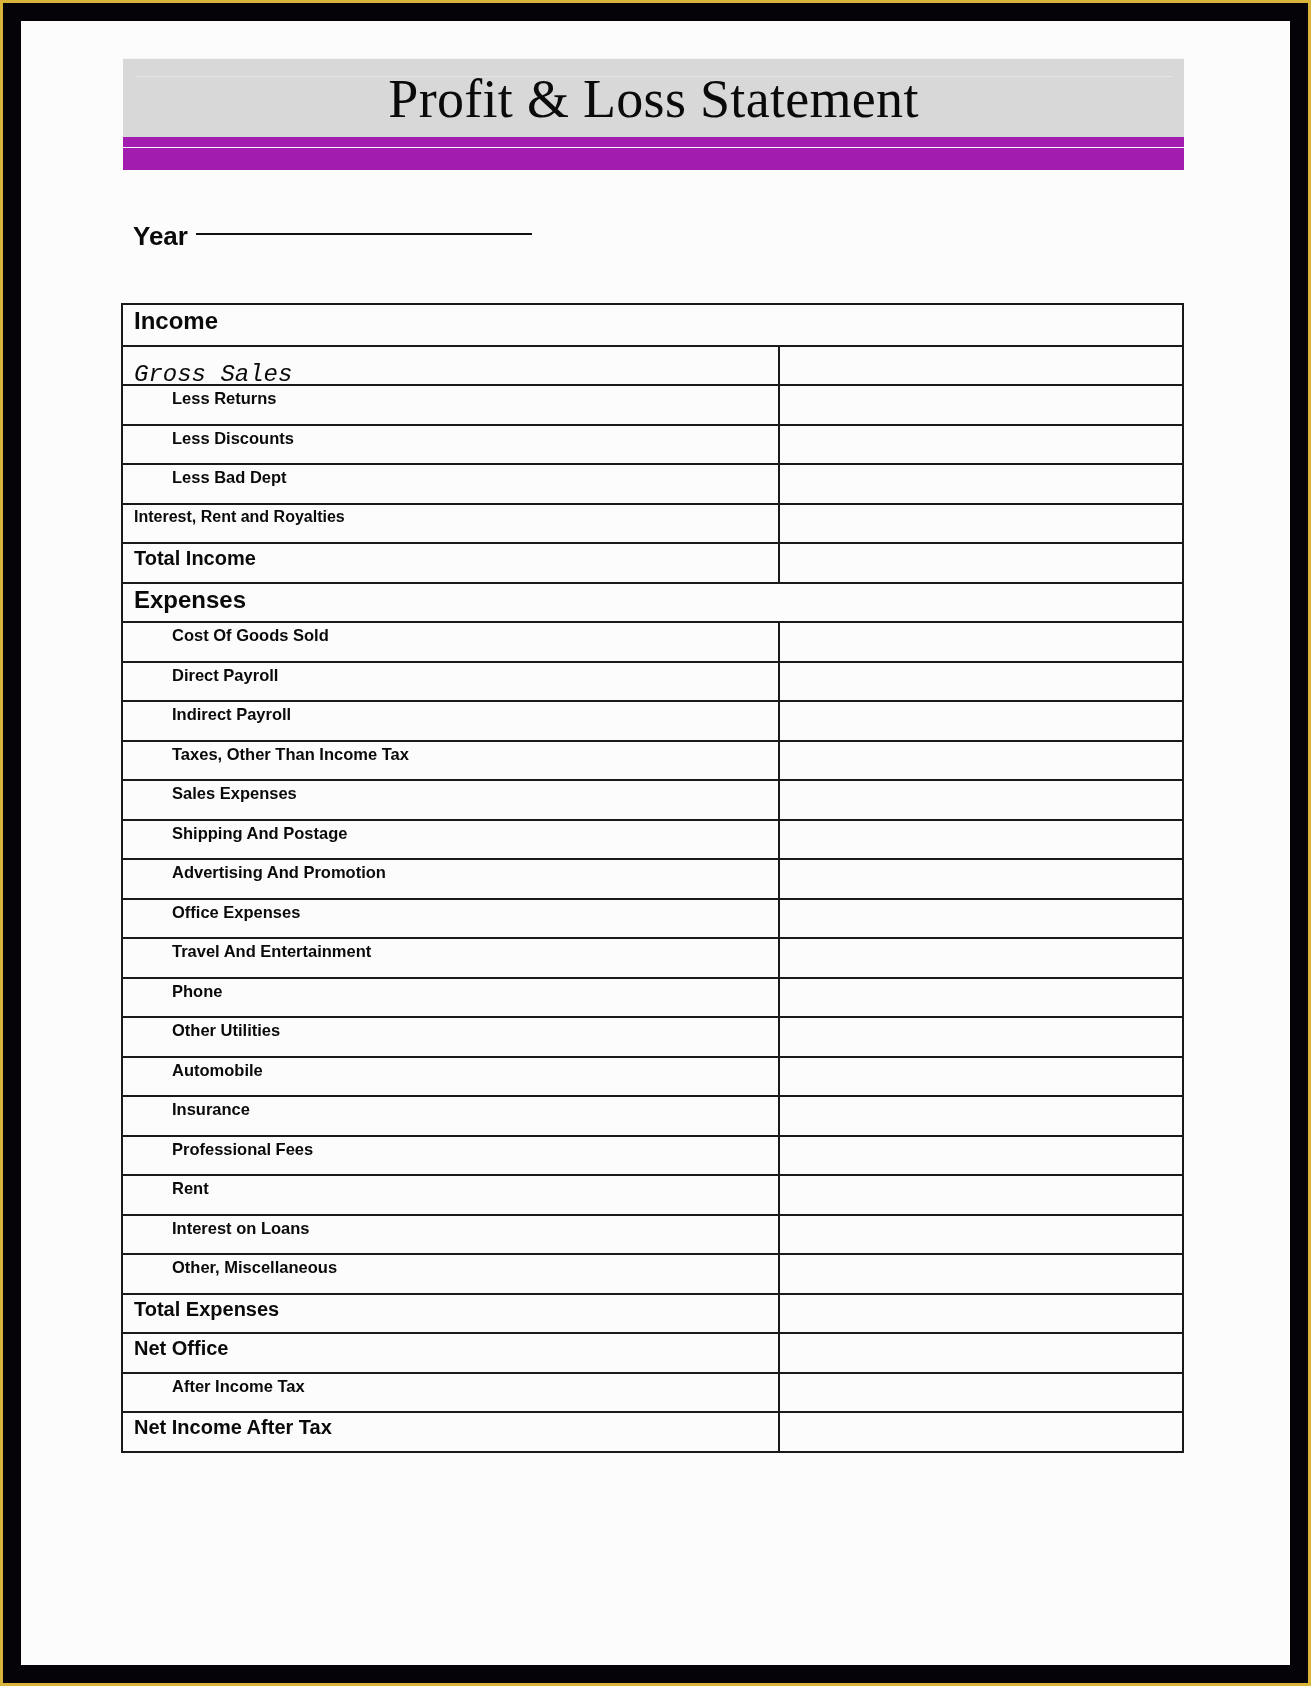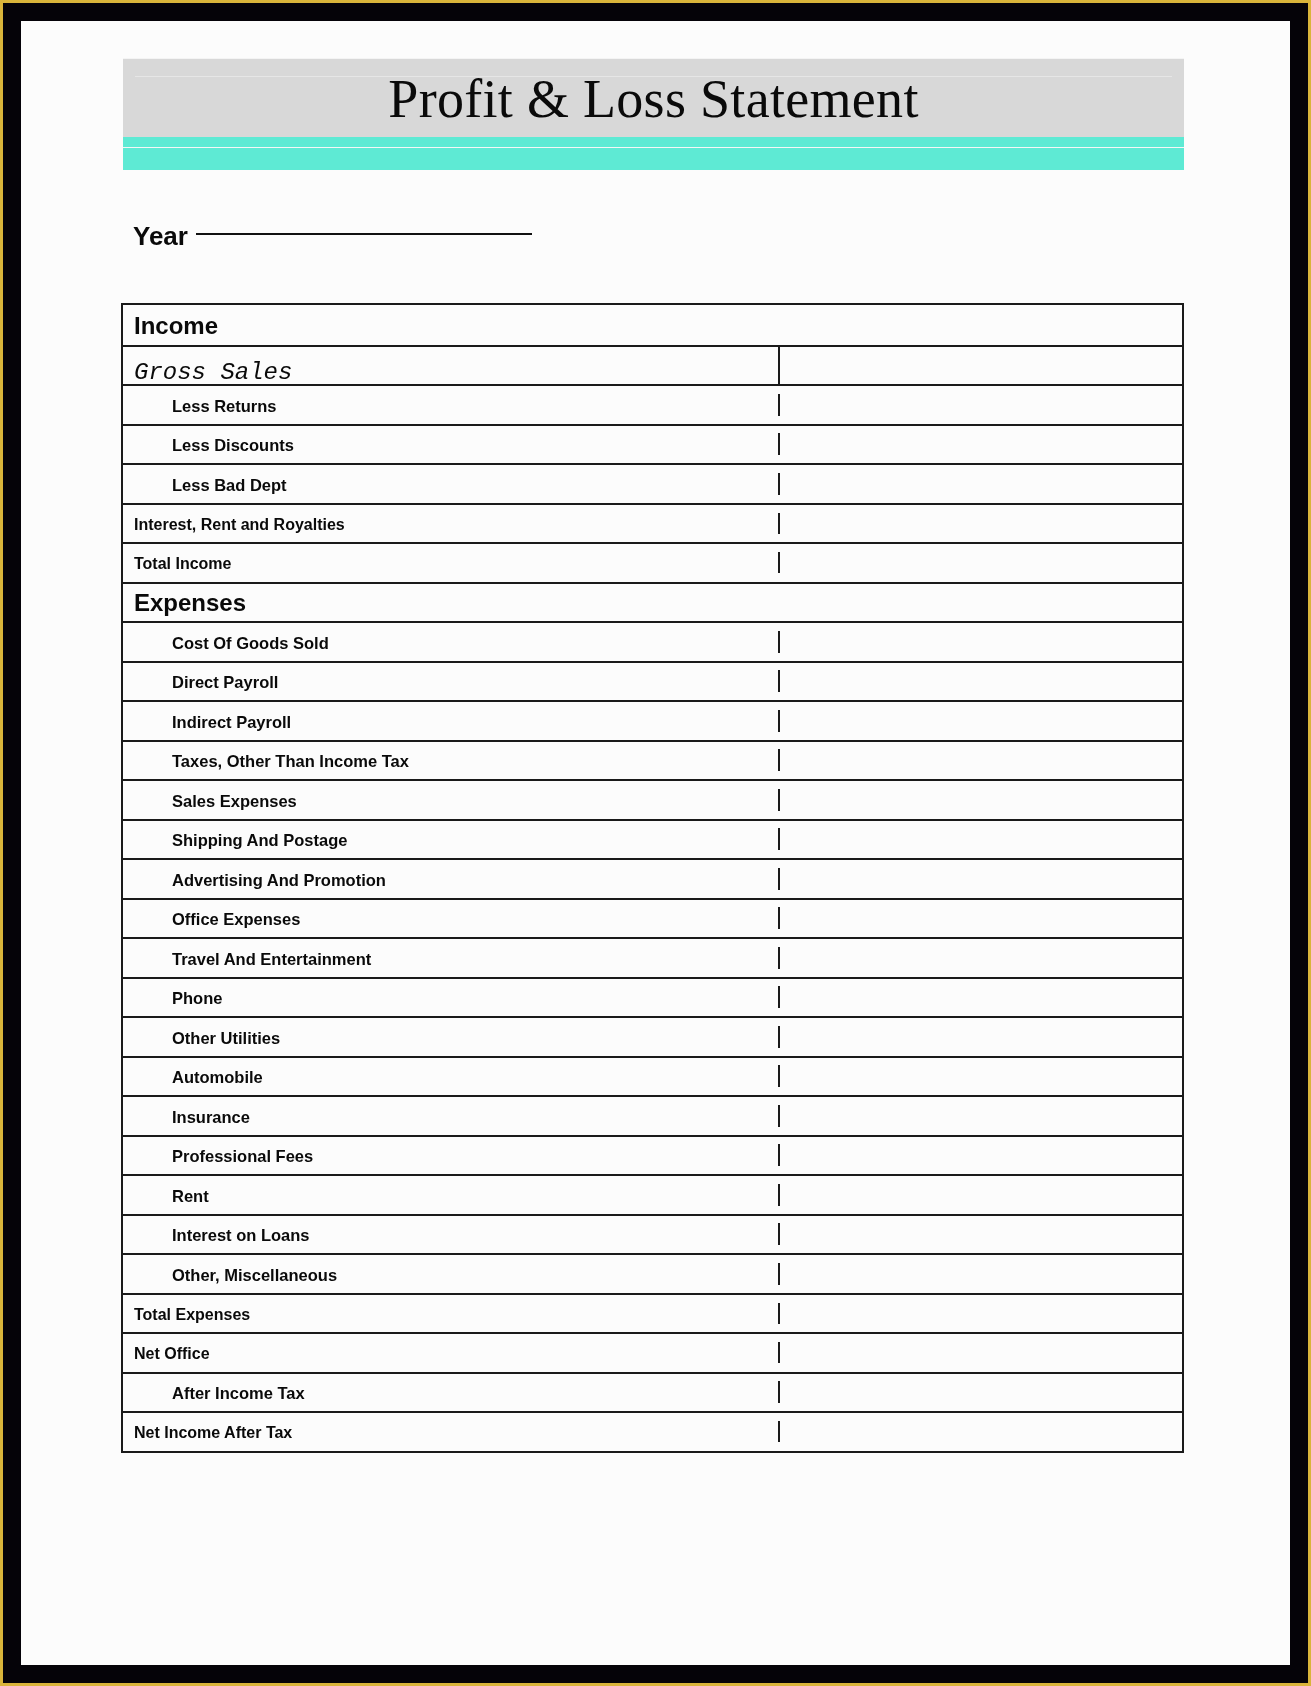--- a/index.html
+++ b/index.html
@@ -16,21 +16,21 @@
   }
   .page {
     position: absolute;
     left: 18px; top: 18px; right: 18px; bottom: 18px;
     background: #fcfcfc;
   }
   .title-band {
     position: absolute;
     left: 102px; top: 37px;
     width: 1061px; height: 112px;
-    background: #5eead4;
+    background: #a21caf;
   }
   .title-band .dark {
     position: absolute; left: 0; top: 0; width: 100%; height: 78px;
     background: #d8d8d8;
     border-top: 1px solid #f4f4f4;
   }
   .title-band .dark::after {
     content: ""; position: absolute; left: 12px; right: 12px; top: 17px;
     height: 1px; background: #e6e6e6;
   }
@@ -67,21 +67,20 @@
     width: 1063px;
     border: 2.5px solid #1a1a1a;
     box-sizing: border-box;
     border-collapse: collapse;
   }
   .pl-row {
     display: flex;
     height: 39.5px;
     box-sizing: border-box;
     border-top: 2.5px solid #1a1a1a;
-    align-items: center;
   }
   .pl-row:first-child { border-top: none; }
   .pl-label {
     width: 657px;
     box-sizing: border-box;
     border-right: 2.5px solid #1a1a1a;
     font-family: "Liberation Sans", "DejaVu Sans", sans-serif;
     font-weight: bold;
     font-size: 16.5px;
     color: #0a0a0a;
@@ -92,21 +91,21 @@
   }
   .pl-value {
     flex: 1;
   }
   .pl-row.header .pl-label {
     width: 100%;
     border-right: none;
     font-size: 24px;
     padding-top: 2px;
   }
-  .pl-row.total .pl-label { font-size: 16px; padding-top: 3px; }
+  .pl-row.total .pl-label { font-size: 20px; padding-top: 3px; }
   .pl-row.italic .pl-label {
     font-weight: normal; font-style: italic; font-size: 24px; padding-top: 14px; font-family: Liberation Mono, monospace;
   }
   .pl-row.indent .pl-label { padding-left: 49px; }
   .pl-row.plain .pl-label { font-size: 16px; }
 </style>
 </head>
 <body>
 
 <div class="frame">

